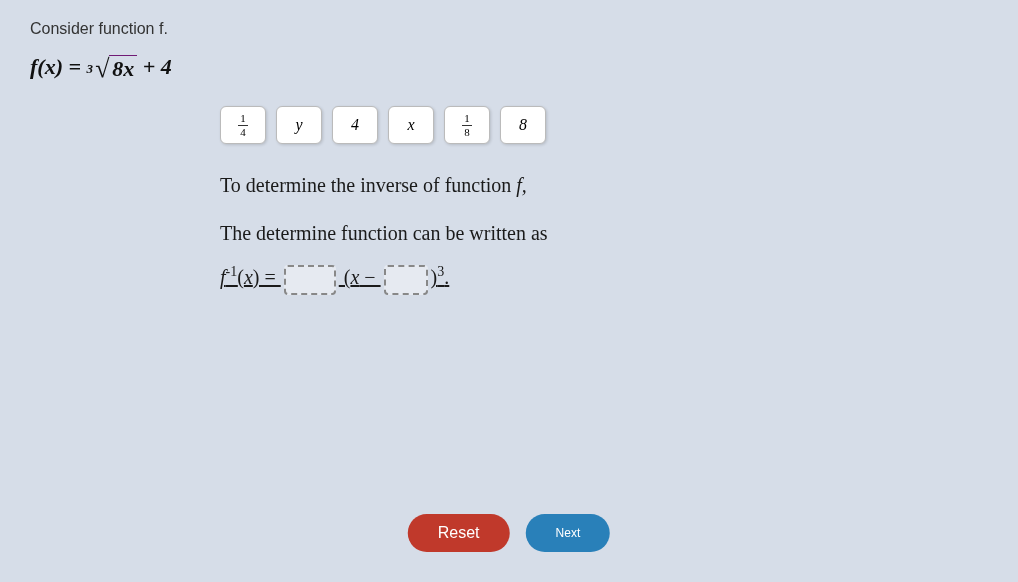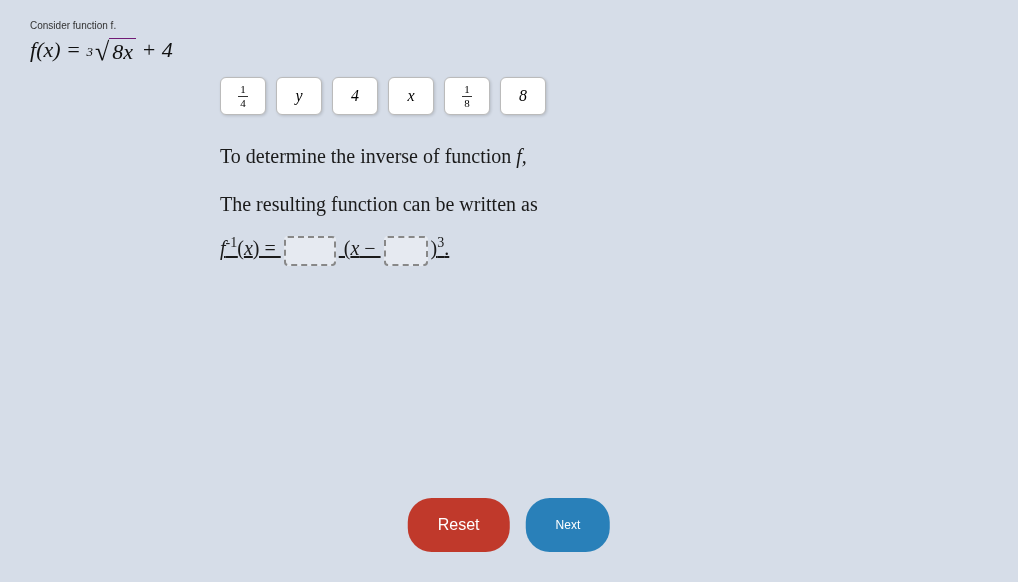--- a/index.html
+++ b/index.html
@@ -15,30 +15,31 @@
 
     .page {
       width: 100%;
       height: 100%;
       padding: 20px 30px;
       position: relative;
     }
 
     .consider-label {
       font-family: Arial, sans-serif;
-      font-size: 10px;
+      font-size: 16px;
       color: #333;
-      margin-bottom: 6px;
+      margin-bottom: 16px;
     }
 
     .function-display {
       font-size: 22px;
       color: #111;
-      margin-bottom: 12px;
+      margin-bottom: 24px;
       font-style: italic;
+      font-weight: bold;
     }
 
     .radical-container {
       display: inline-flex;
       align-items: center;
       vertical-align: middle;
     }
 
     .radical-index {
       font-size: 13px;
@@ -149,21 +150,21 @@
       transform: translateX(-50%);
       display: flex;
       gap: 16px;
     }
 
     .btn-reset {
       background: #c0392b;
       color: white;
       border: none;
       border-radius: 24px;
-      padding: 18px 30px;
+      padding: 10px 30px;
       font-size: 16px;
       font-family: Arial, sans-serif;
       cursor: pointer;
     }
 
     .btn-next {
       background: #2980b9;
       color: white;
       border: none;
       border-radius: 24px;
@@ -231,21 +232,21 @@
   </div>
 
   <div class="content-area">
 
     <p>
       <span>To determine the inverse of function</span>
       <span> <em>f,</em></span>
     </p>
 
     <p style="margin-top: 14px;">
-      <span>The resulting function can be written as</span>
+      <span>The determine function can be written as</span>
     </p>
 
     <div class="inverse-line">
       <span>
         <span class="italic">f</span><sup>-1</sup>(<span class="italic">x</span>) =
       </span>
       <span class="drop-box" style="min-width:52px;"></span>
       (<span class="italic">x</span> −
       <span class="drop-box" style="min-width:44px;"></span>)<sup>3</sup>.
     </div>

